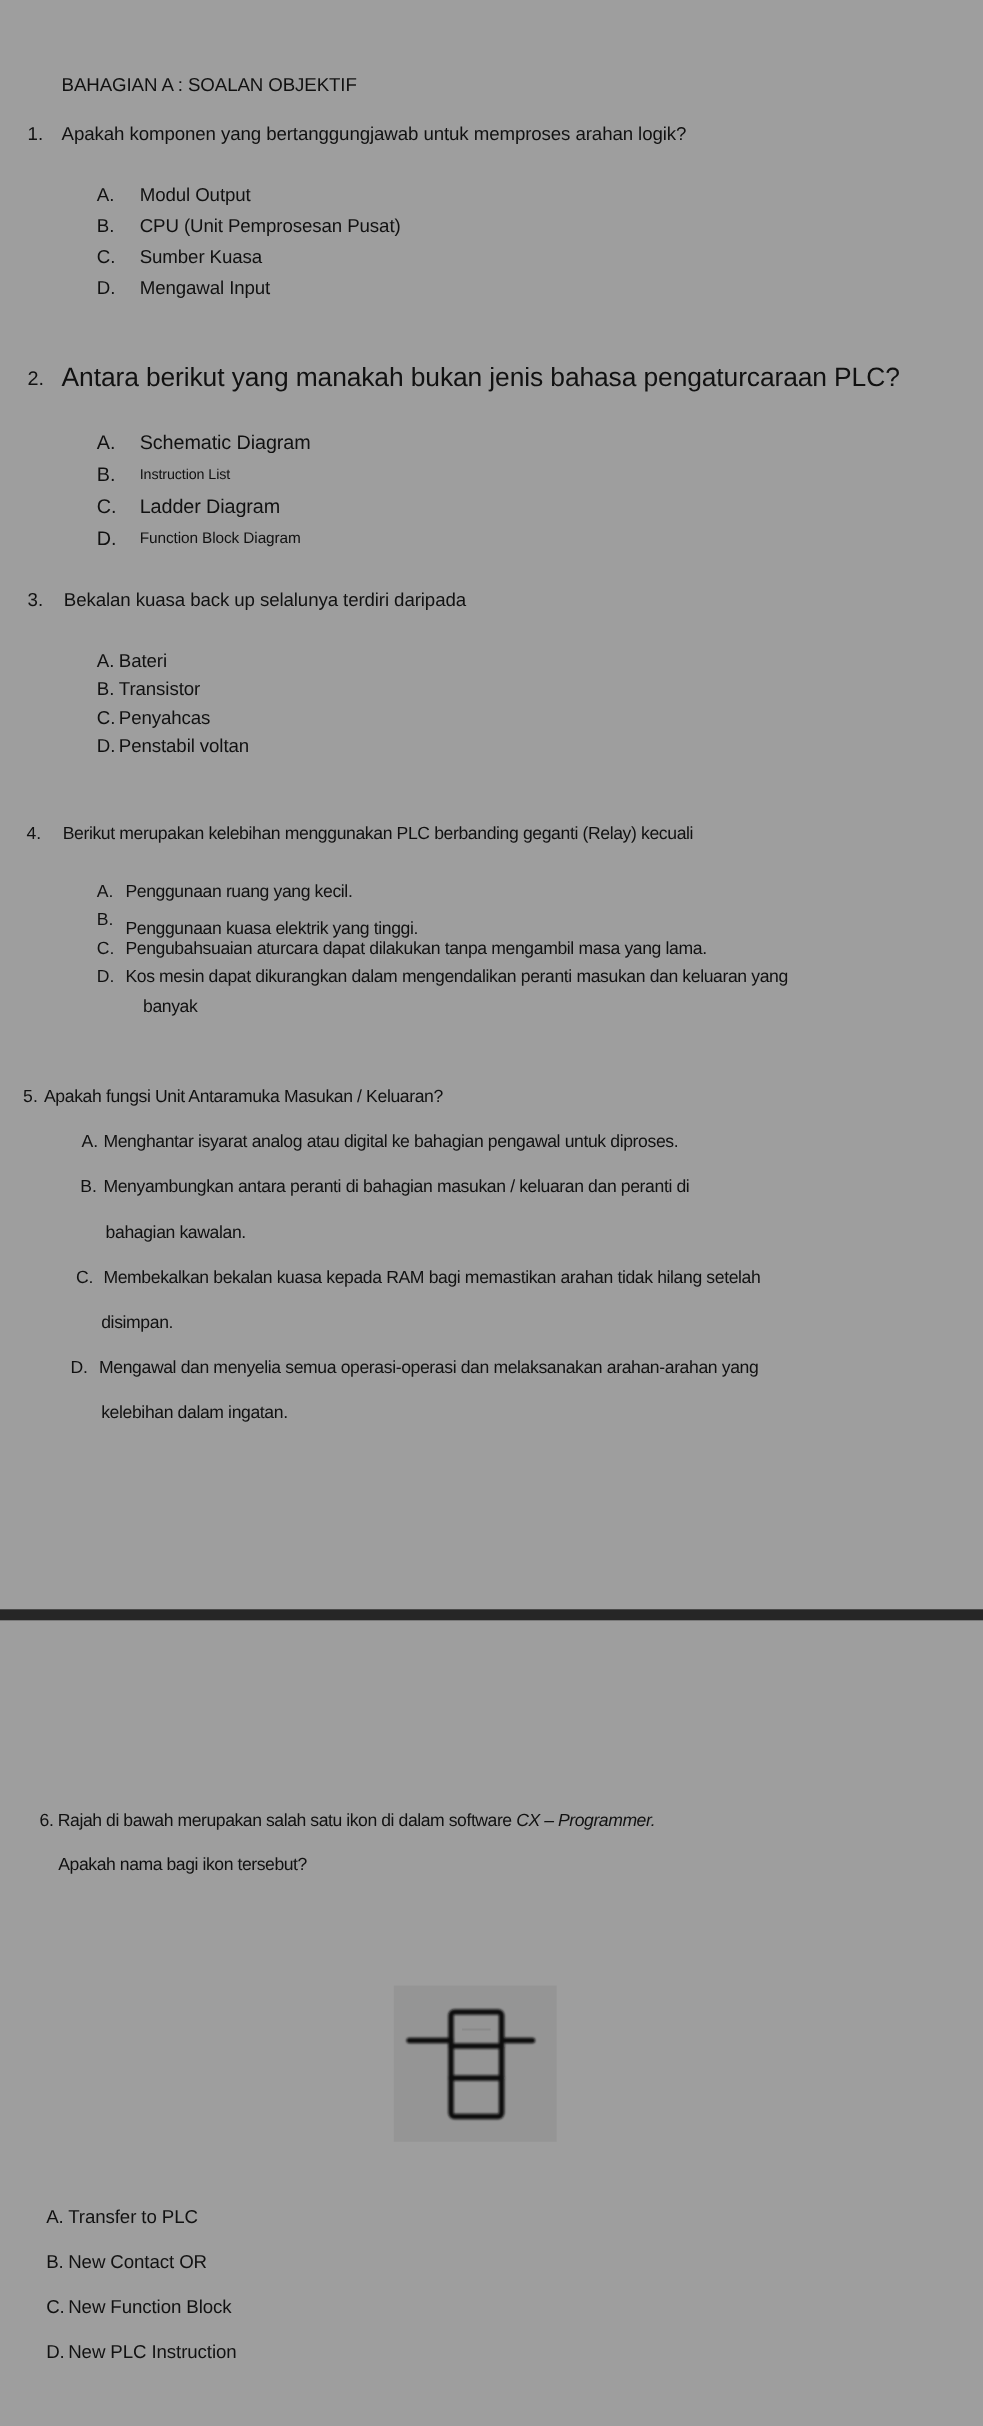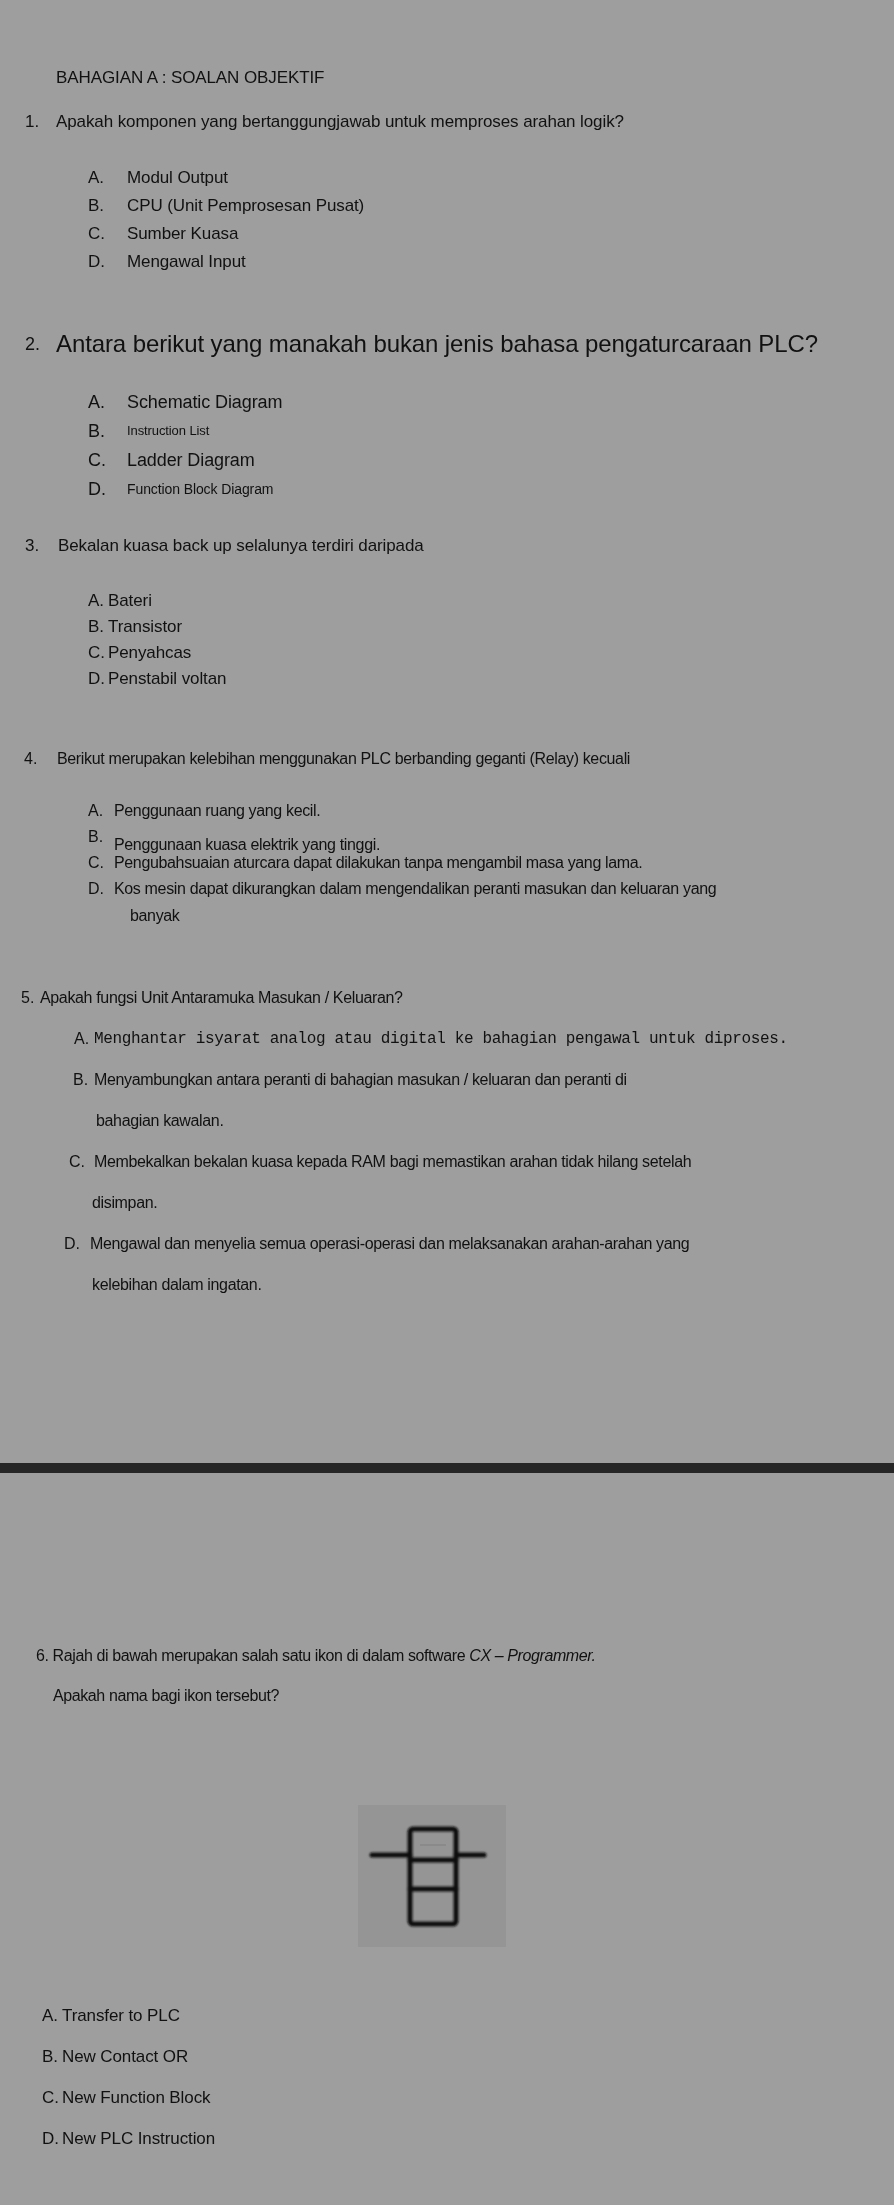--- a/index.html
+++ b/index.html
@@ -136,21 +136,21 @@
     <span class="t cond" style="left:114px; top:879px;text-align:center;">Kos mesin dapat dikurangkan dalam mengendalikan peranti masukan dan keluaran yang</span>
     <span class="t cond" style="left:114px; top:906px;margin-left:16px;">banyak</span>
   </div>
 </div>
 
 <div>
   <div class="num cond" style="left:21px; top:988px; font-size:16px;">5.</div>
   <div class="t cond" style="left:40px; top:988px;">Apakah fungsi Unit Antaramuka Masukan / Keluaran?</div>
   <div>
     <span class="num cond" style="left:74px; top:1029px; font-size:16px;">A.</span>
-    <span class="t cond" style="left:94px; top:1029px;font-family:Liberation Mono, monospace;">Menghantar isyarat analog atau digital ke bahagian pengawal untuk diproses.</span>
+    <span class="t cond" style="left:94px; top:1029px;">Menghantar isyarat analog atau digital ke bahagian pengawal untuk diproses.</span>
   </div>
   <div>
     <span class="num cond" style="left:73px; top:1070px; font-size:16px;">B.</span>
     <span class="t cond" style="left:94px; top:1070px;">Menyambungkan antara peranti di bahagian masukan / keluaran dan peranti di</span>
     <span class="t cond" style="left:96px; top:1111px;">bahagian kawalan.</span>
   </div>
   <div>
     <span class="num cond" style="left:69px; top:1152px; font-size:16px;">C.</span>
     <span class="t cond" style="left:94px; top:1152px;">Membekalkan bekalan kuasa kepada RAM bagi memastikan arahan tidak hilang setelah</span>
     <span class="t cond" style="left:92px; top:1193px;">disimpan.</span>

